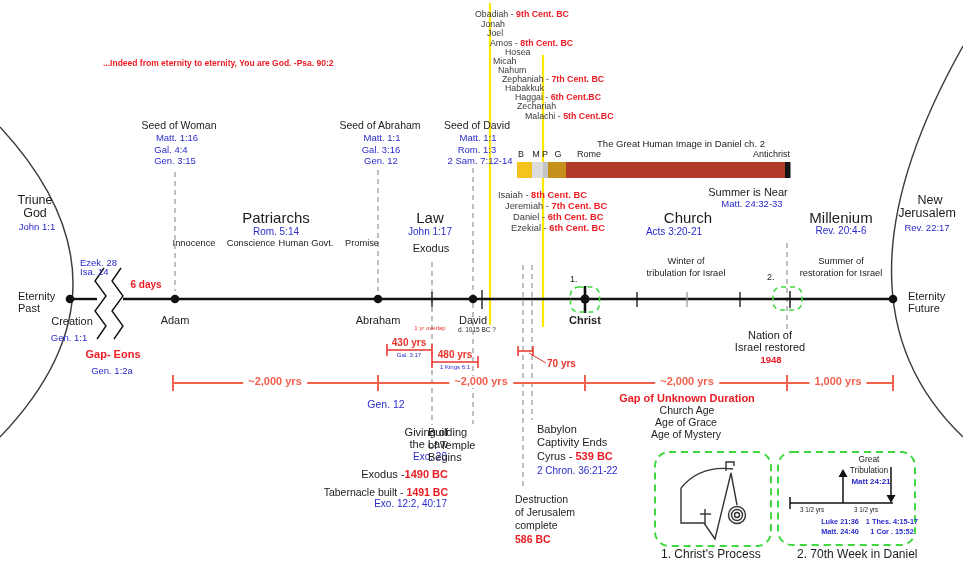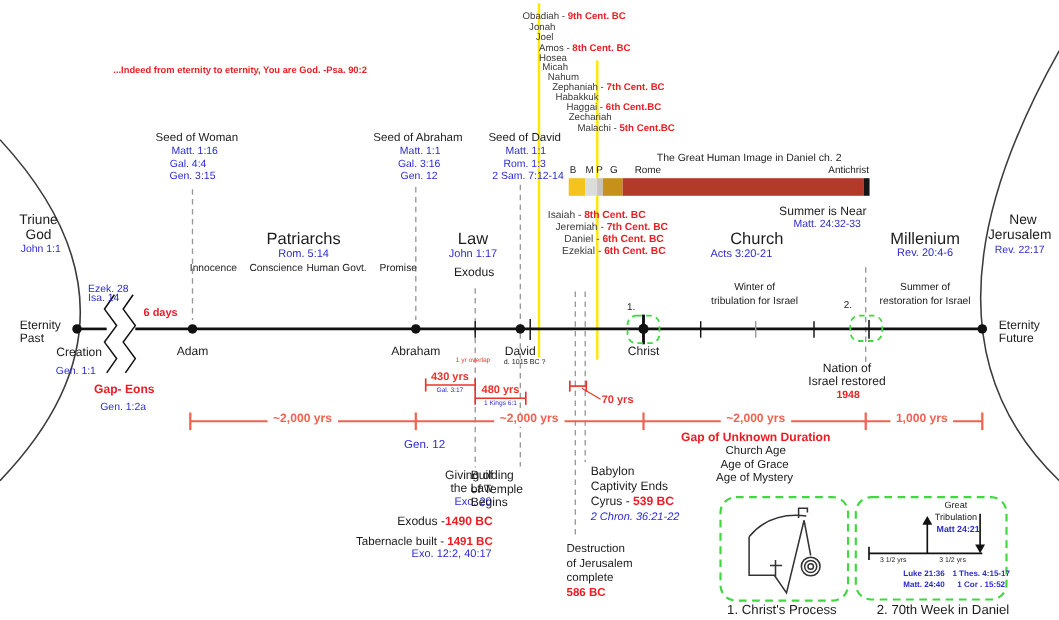--- a/index.html
+++ b/index.html
@@ -119,21 +119,21 @@
     <polygon points="891,503 886.5,495 895.5,495" fill="#111" stroke="none"></polygon>
   </g>
 </svg>
 
 <div class="t red b6" style="left:103px;top:59px;font-size:8.5px;">...Indeed from eternity to eternity, You are God. -Psa. 90:2</div>
 
 <div class="t" style="left:475px;top:10px;font-size:8.8px;"><span class="dk">Obadiah - </span><span class="red b6">9th Cent. BC</span></div>
 <div class="t" style="left:481px;top:19.5px;font-size:8.8px;"><span class="dk">Jonah</span></div>
 <div class="t" style="left:487px;top:29px;font-size:8.8px;"><span class="dk">Joel</span></div>
 <div class="t" style="left:490px;top:38.5px;font-size:8.8px;"><span class="dk">Amos - </span><span class="red b6">8th Cent. BC</span></div>
-<div class="t" style="left:490px;top:47.5px;font-size:8.8px;"><span class="dk">Hosea</span></div>
+<div class="t" style="left:490px;top:47.5px;font-size:8.8px;padding-left:15px;"><span class="dk">Hosea</span></div>
 <div class="t" style="left:493px;top:56.5px;font-size:8.8px;text-align:center;"><span class="dk">Micah</span></div>
 <div class="t" style="left:498px;top:65.5px;font-size:8.8px;"><span class="dk">Nahum</span></div>
 <div class="t" style="left:502px;top:74.5px;font-size:8.8px;"><span class="dk">Zephaniah - </span><span class="red b6">7th Cent. BC</span></div>
 <div class="t" style="left:505px;top:84px;font-size:8.8px;"><span class="dk">Habakkuk</span></div>
 <div class="t" style="left:515px;top:93px;font-size:8.8px;"><span class="dk">Haggai - </span><span class="red b6">6th Cent.BC</span></div>
 <div class="t" style="left:517px;top:102px;font-size:8.8px;"><span class="dk">Zechariah</span></div>
 <div class="t" style="left:525px;top:111.5px;font-size:8.8px;"><span class="dk">Malachi - </span><span class="red b6">5th Cent.BC</span></div>
 
 <div class="t c" style="left:179px;top:120px;font-size:10.5px;">Seed of Woman</div>
 <div class="t c blue" style="left:177px;top:133px;font-size:9.5px;">Matt. 1:16</div>
@@ -188,21 +188,21 @@
 <div class="t c" style="left:72px;top:316px;font-size:11px;text-align:center;">Creation</div>
 <div class="t c blue" style="left:69px;top:333px;font-size:9.5px;">Gen. 1:1</div>
 <div class="t c red b6" style="left:113px;top:349px;font-size:11px;">Gap- Eons</div>
 <div class="t c blue" style="left:112px;top:366px;font-size:9.5px;">Gen. 1:2a</div>
 
 <div class="t c" style="left:175px;top:315px;font-size:11px;">Adam</div>
 <div class="t c" style="left:378px;top:315px;font-size:11px;">Abraham</div>
 <div class="t c" style="left:473px;top:315px;font-size:11px;">David</div>
 <div class="t c" style="left:477px;top:326px;font-size:6.5px;">d. 1015 BC ?</div>
 <div class="t c" style="left:431px;top:243px;font-size:11px;">Exodus</div>
-<div class="t c" style="left:585px;top:315px;font-size:11px;">Christ</div>
+<div class="t c" style="left:585px;top:315px;font-size:11px;font-weight:bold;">Christ</div>
 <div class="t" style="left:570px;top:275px;font-size:9px;">1.</div>
 <div class="t" style="left:767px;top:273px;font-size:9px;">2.</div>
 
 <div class="t c" style="left:748px;top:187px;font-size:11px;">Summer is Near</div>
 <div class="t c blue" style="left:752px;top:199px;font-size:9.5px;">Matt. 24:32-33</div>
 <div class="t c" style="left:686px;top:256px;font-size:9.3px;">Winter of</div>
 <div class="t c" style="left:686px;top:268px;font-size:9.3px;">tribulation for Israel</div>
 <div class="t c" style="left:841px;top:256px;font-size:9.3px;">Summer of</div>
 <div class="t c" style="left:841px;top:268px;font-size:9.3px;">restoration for Israel</div>
 <div class="t c" style="left:770px;top:330px;font-size:11px;">Nation of</div>
@@ -237,21 +237,21 @@
 <div class="t r" style="left:448px;top:487px;font-size:10.5px;"><span>Tabernacle built - </span><span class="red b6">1491 BC</span></div>
 <div class="t r blue" style="left:447px;top:499px;font-size:10px;">Exo. 12:2, 40:17</div>
 
 <div class="t" style="left:428px;top:427px;font-size:11px;">Building</div>
 <div class="t" style="left:428px;top:440px;font-size:11px;">of Temple</div>
 <div class="t" style="left:428px;top:452px;font-size:11px;">Begins</div>
 
 <div class="t" style="left:537px;top:424px;font-size:11px;">Babylon</div>
 <div class="t" style="left:537px;top:437px;font-size:11px;">Captivity Ends</div>
 <div class="t" style="left:537px;top:451px;font-size:11px;"><span>Cyrus - </span><span class="red b6">539 BC</span></div>
-<div class="t blue" style="left:537px;top:466px;font-size:10px;font-style:italic;">2 Chron. 36:21-22</div>
+<div class="t blue" style="left:537px;top:466px;font-size:10px;">2 Chron. 36:21-22</div>
 
 <div class="t" style="left:515px;top:494px;font-size:10.5px;">Destruction</div>
 <div class="t" style="left:515px;top:507px;font-size:10.5px;">of Jerusalem</div>
 <div class="t" style="left:515px;top:520px;font-size:10.5px;">complete</div>
 <div class="t red b6" style="left:515px;top:534px;font-size:10.5px;">586 BC</div>
 
 <div class="t" style="left:661px;top:548px;font-size:12px;">1. Christ's Process</div>
 <div class="t" style="left:797px;top:548px;font-size:12px;">2. 70th Week in Daniel</div>
 <div class="t c" style="left:869px;top:455px;font-size:8.3px;">Great</div>
 <div class="t c" style="left:869px;top:465.5px;font-size:8.3px;">Tribulation</div>

